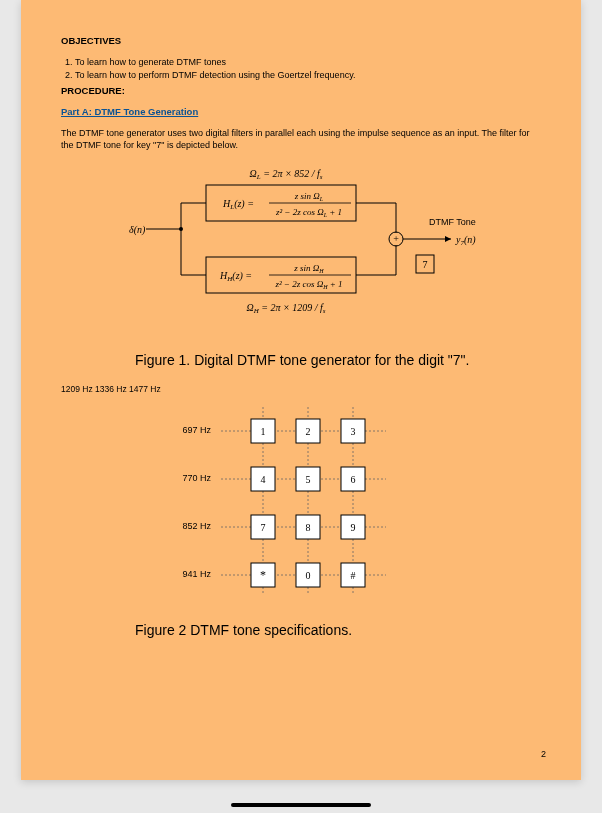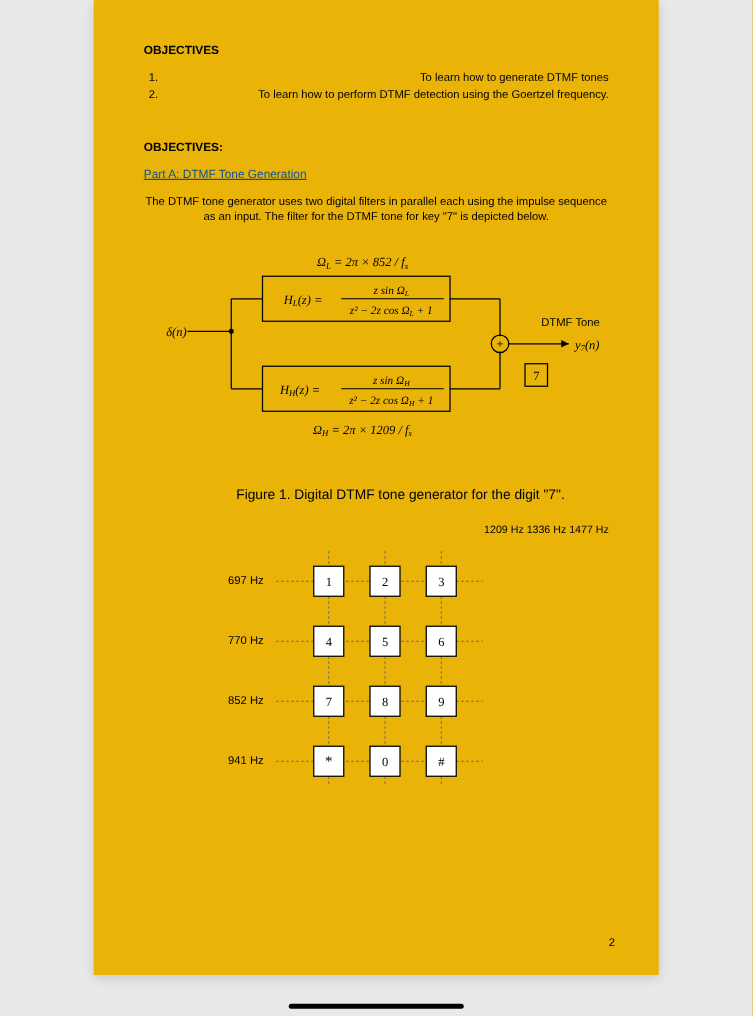--- a/index.html
+++ b/index.html
@@ -7,59 +7,59 @@
       width: 602px;
       height: 813px;
       background: #e8e8e8;
       font-family: Arial, Helvetica, sans-serif;
       display: flex;
       justify-content: center;
       align-items: flex-start;
       position: relative;
     }
     .page {
-      width: 452px;
+      width: 560px;
       min-height: 780px;
-      background: #eab308;
+      background: #fdba74;
       box-shadow: 0 2px 8px rgba(0,0,0,0.15);
       padding: 35px 40px 14px 40px;
       position: relative;
       font-size: 9px;
       line-height: 1.35;
       color: #000;
     }
     .h-objectives { font-weight: bold; font-size: 9.5px; margin-bottom: 8px; }
-    .objective-list { padding-left: 14px; margin-bottom: 32px; text-align: right; }
+    .objective-list { padding-left: 14px; margin-bottom: 4px; }
     .objective-list li { margin-bottom: 1px; font-size: 9px; }
     .h-procedure { font-weight: bold; font-size: 9.5px; margin-bottom: 8px; }
-    .part-a { color: #0b5394; text-decoration: underline; font-weight: normal; font-size: 9.5px; margin-bottom: 8px; display: block; }
-    .body-text { font-size: 9px; margin-bottom: 12px; text-align: center; }
-    .figure-block { margin: 20px auto; width: 380px; }
+    .part-a { color: #0b5394; text-decoration: underline; font-weight: bold; font-size: 9.5px; margin-bottom: 8px; display: block; }
+    .body-text { font-size: 9px; margin-bottom: 12px; }
+    .figure-block { margin: 10px auto; width: 380px; }
     .svg-diagram { display: block; margin: 0 auto; }
-    .fig-caption { font-size: 11px; margin: 18px 0 14px 0; padding-left: 74px; }
-    .center-text { font-size: 8.5px; text-align: right; margin-bottom: 8px; }
+    .fig-caption { font-size: 14px; margin: 18px 0 14px 0; padding-left: 74px; }
+    .center-text { font-size: 8.5px; text-align: left; margin-bottom: 8px; }
     .keypad-wrap { width: 300px; margin: 0 auto 10px auto; }
     .page-num { position: absolute; bottom: 20px; right: 35px; font-size: 9px; }
     .bottom-bar { position: absolute; bottom: 6px; left: 50%; transform: translateX(-50%); width: 140px; height: 4px; background: #000; border-radius: 3px; }
     text { font-family: 'Times New Roman', serif; }
     .sans { font-family: Arial, Helvetica, sans-serif; }
   </style>
 </head>
 <body>
 
 <div class="page">
 
   <div class="h-objectives">OBJECTIVES</div>
 
   <ol class="objective-list">
     <li>To learn how to generate DTMF tones</li>
     <li>To learn how to perform DTMF detection using the Goertzel frequency.</li>
   </ol>
 
-  <div class="h-procedure">OBJECTIVES:</div>
+  <div class="h-procedure">PROCEDURE:</div>
 
   <span class="part-a">Part A: DTMF Tone Generation</span>
 
   <p class="body-text">The DTMF tone generator uses two digital filters in parallel each using the impulse sequence as an input. The filter for the DTMF tone for key "7" is depicted below.</p>
 
   <div class="figure-block">
     <svg class="svg-diagram" width="380" height="170" viewBox="0 0 380 170">
 
       <text x="175" y="14" font-size="10" text-anchor="middle" font-style="italic">Ω<tspan font-size="7" baseline-shift="-2">L</tspan> = 2π × 852 / f<tspan font-size="7" baseline-shift="-2">s</tspan></text>
 
@@ -155,18 +155,19 @@
         <rect x="100" y="160" width="24" height="24" fill="#fff" stroke="#000"></rect>
           <text x="112" y="176" font-size="12" text-anchor="middle">*</text>
         <rect x="145" y="160" width="24" height="24" fill="#fff" stroke="#000"></rect>
           <text x="157" y="176" font-size="10" text-anchor="middle">0</text>
         <rect x="190" y="160" width="24" height="24" fill="#fff" stroke="#000"></rect>
           <text x="202" y="176" font-size="10" text-anchor="middle">#</text>
       </g>
     </svg>
   </div>
 
+  <div class="fig-caption">Figure 2 DTMF tone specifications.</div>
 
 
   <div class="page-num">2</div>
 </div>
 
 <div class="bottom-bar"></div>
 
 </body></html>

